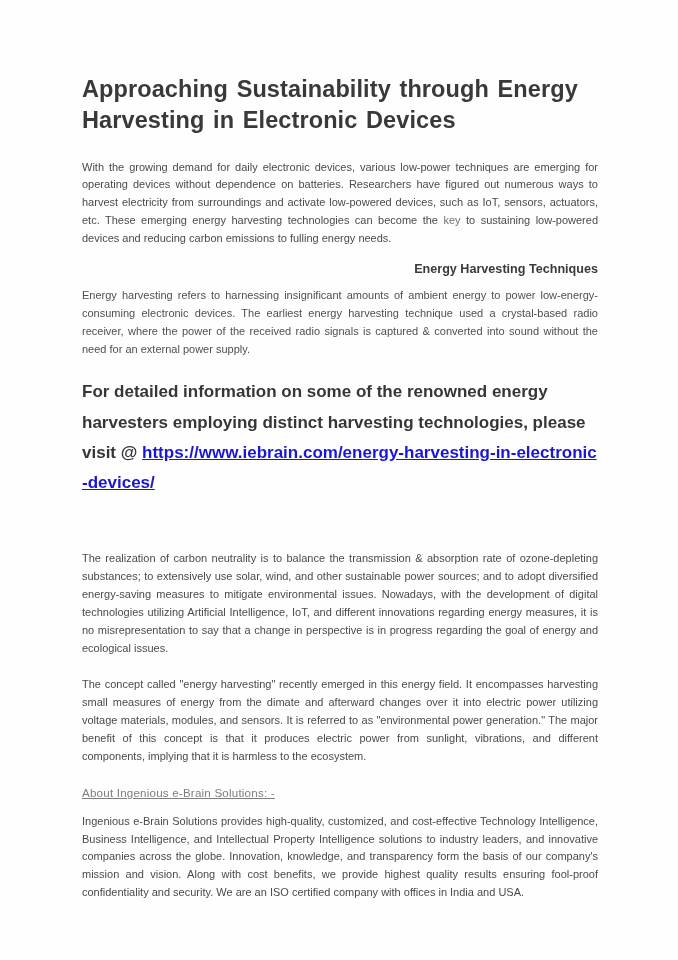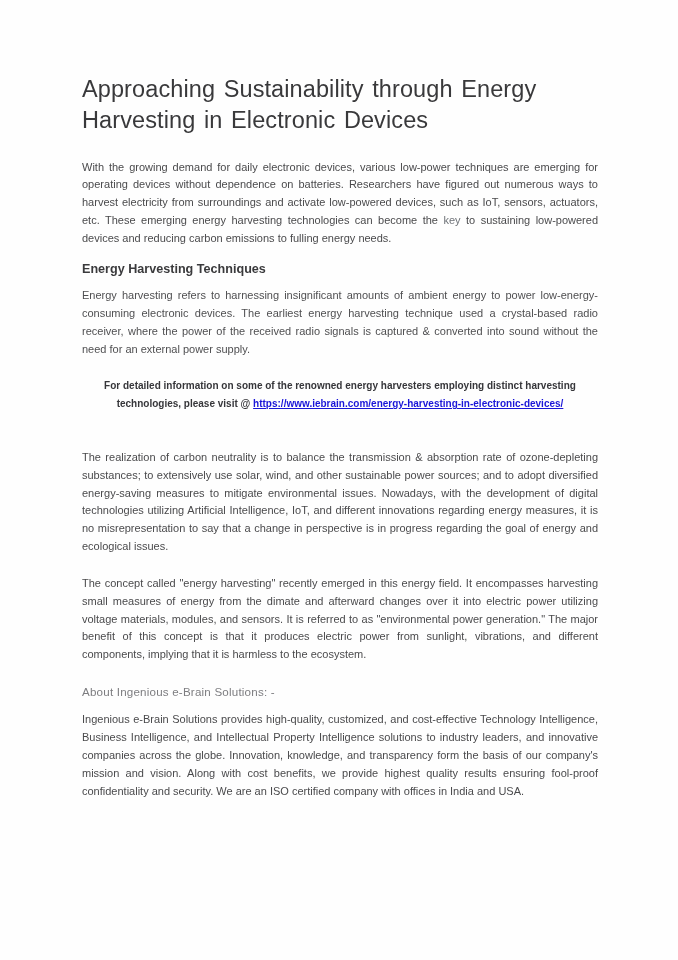--- a/index.html
+++ b/index.html
@@ -18,21 +18,21 @@
   }
   .content {
     position: absolute;
     left: 82px;
     top: 74px;
     width: 516px;
   }
 
   .doc-title {
     font-size: 23.5px;
-    font-weight: normal;
+    font-weight: bold;
     color: #39393b;
     line-height: 1.33;
     letter-spacing: 0.1px;
     margin: 0 0 22px 0;
     word-spacing: 2px;
   }
 
   .para {
     font-size: 11px;
     line-height: 1.62;
@@ -43,38 +43,39 @@
   .para.tight {
     color: #4f4f51;
   }
 
   .sec-head {
     font-size: 12.6px;
     font-weight: bold;
     color: #3a3a3c;
     margin: 0 0 9px 0;
     line-height: 1.4;
+    text-align: right;
   }
 
   .sub-head {
     font-size: 11.6px;
     font-weight: normal;
     color: #7d7d80;
     margin: 0 0 11px 0;
     line-height: 1.5;
     letter-spacing: 0.2px;
+    text-decoration: underline;
   }
 
   .bold-para {
-    font-size: 10px;
+    font-size: 17px;
     font-weight: bold;
     line-height: 1.78;
     color: #36363a;
-    margin: 0 0 8px 0;
-    text-align: center;
+    margin: 0 0 24px 0;
   }
 
   .link {
     color: #1a16d8;
     text-decoration: underline;
     font-weight: bold;
     word-break: break-all;
   }
 
   .hl-soft {

